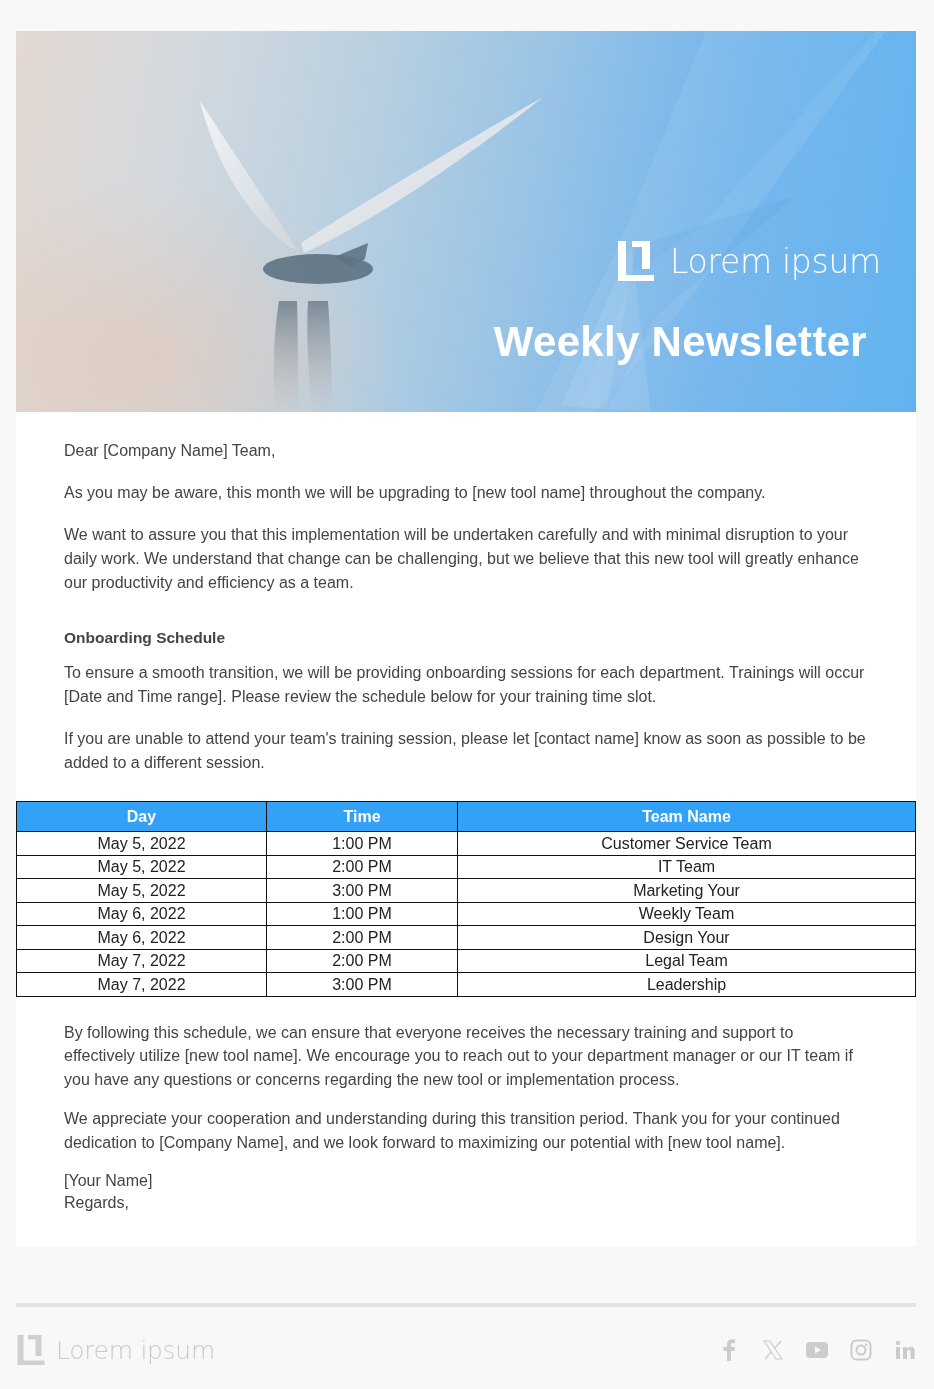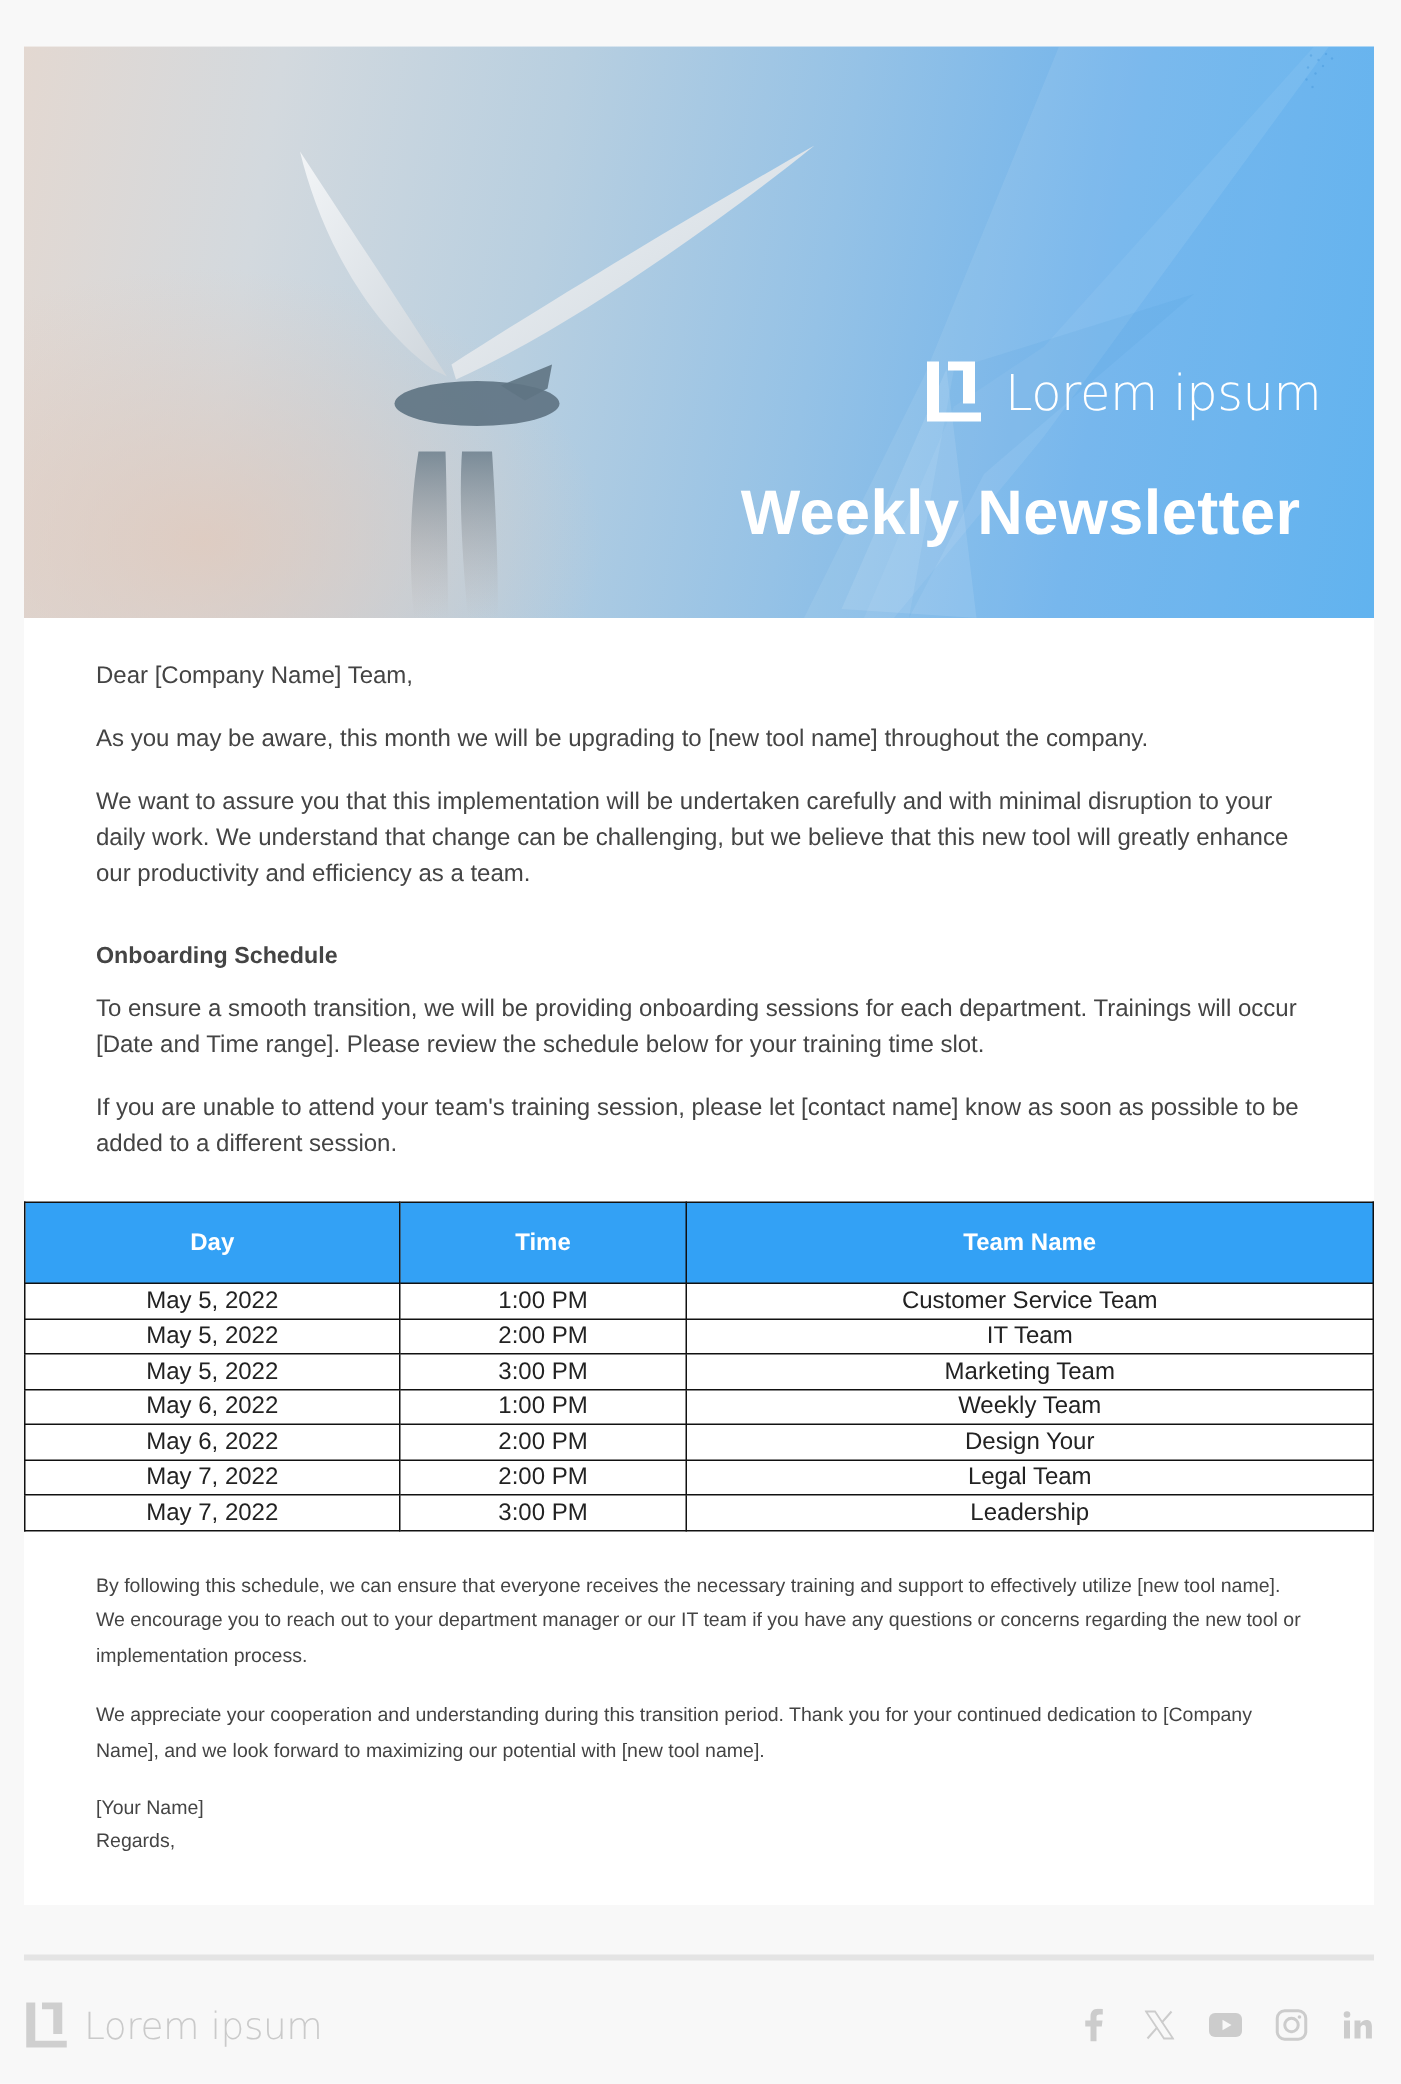--- a/index.html
+++ b/index.html
@@ -20,25 +20,25 @@
   .hero .title { position: absolute; right: 49px; top: 287px; font-size: 42px; font-weight: bold; color: #fff; letter-spacing: 0.3px; }
 
   
   .content { padding: 27px 48px 0 48px; font-size: 16px; line-height: 24px; color: #444; }
   .content p { margin-bottom: 18px; }
   .content .greeting { margin-bottom: 18px; }
   .content h3 { font-size: 15.5px; font-weight: bold; color: #444; margin-top: 32px; margin-bottom: 12px; line-height: 22px; }
 
   
   .schedule { width: 900px; border-collapse: collapse; margin-top: 26px; font-size: 16px; color: #222; }
-  .schedule th { background: #33a1f5; color: #fff; font-weight: bold; height: 23px; line-height: 21px; border: 1px solid #111; text-align: center; padding: 16px; }
+  .schedule th { background: #33a1f5; color: #fff; font-weight: bold; height: 23px; line-height: 21px; border: 1px solid #111; text-align: center; padding: 4px; }
   .schedule td { height: 23.5px; line-height: 21px; border: 1px solid #111; text-align: center; padding: 0; }
   .col-day { width: 250px; } .col-time { width: 191px; }
 
-  .content2 { padding: 24px 48px 32px 48px; font-size: 13px; line-height: 23.5px; color: #444; }
+  .content2 { padding: 24px 48px 32px 48px; font-size: 16px; line-height: 23.5px; color: #444; }
   .content2 p { margin-bottom: 16px; }
   .content2 .sign { line-height: 22px; margin-top: 14px; }
 
   
   .footer-line { position: absolute; left: 16px; top: 1303px; width: 900px; height: 4px; background: #e4e4e4; }
   .footer { position: absolute; left: 16px; top: 1330px; width: 900px; height: 40px; display: flex; align-items: center; justify-content: space-between; }
   .footer .logo { display: flex; align-items: center; color: #cfcfcf; }
   .footer .logo-text { font-family: "DejaVu Sans", sans-serif; font-size: 25px; font-weight: 300; color: #cacaca; margin-left: 10px; letter-spacing: -0.3px; }
   .social { display: flex; align-items: center; gap: 22px; padding-right: 0; }
   .social .ic { width: 22px; height: 22px; display: flex; align-items: center; justify-content: center; }
@@ -123,21 +123,21 @@
         <td>Customer Service Team</td>
       </tr>
       <tr>
         <td>May 5, 2022</td>
         <td>2:00 PM</td>
         <td>IT Team</td>
       </tr>
       <tr>
         <td>May 5, 2022</td>
         <td>3:00 PM</td>
-        <td>Marketing Team</td>
+        <td>Marketing Your</td>
       </tr>
       <tr>
         <td>May 6, 2022</td>
         <td>1:00 PM</td>
         <td>Weekly Team</td>
       </tr>
       <tr>
         <td>May 6, 2022</td>
         <td>2:00 PM</td>
         <td>Design Your</td>

